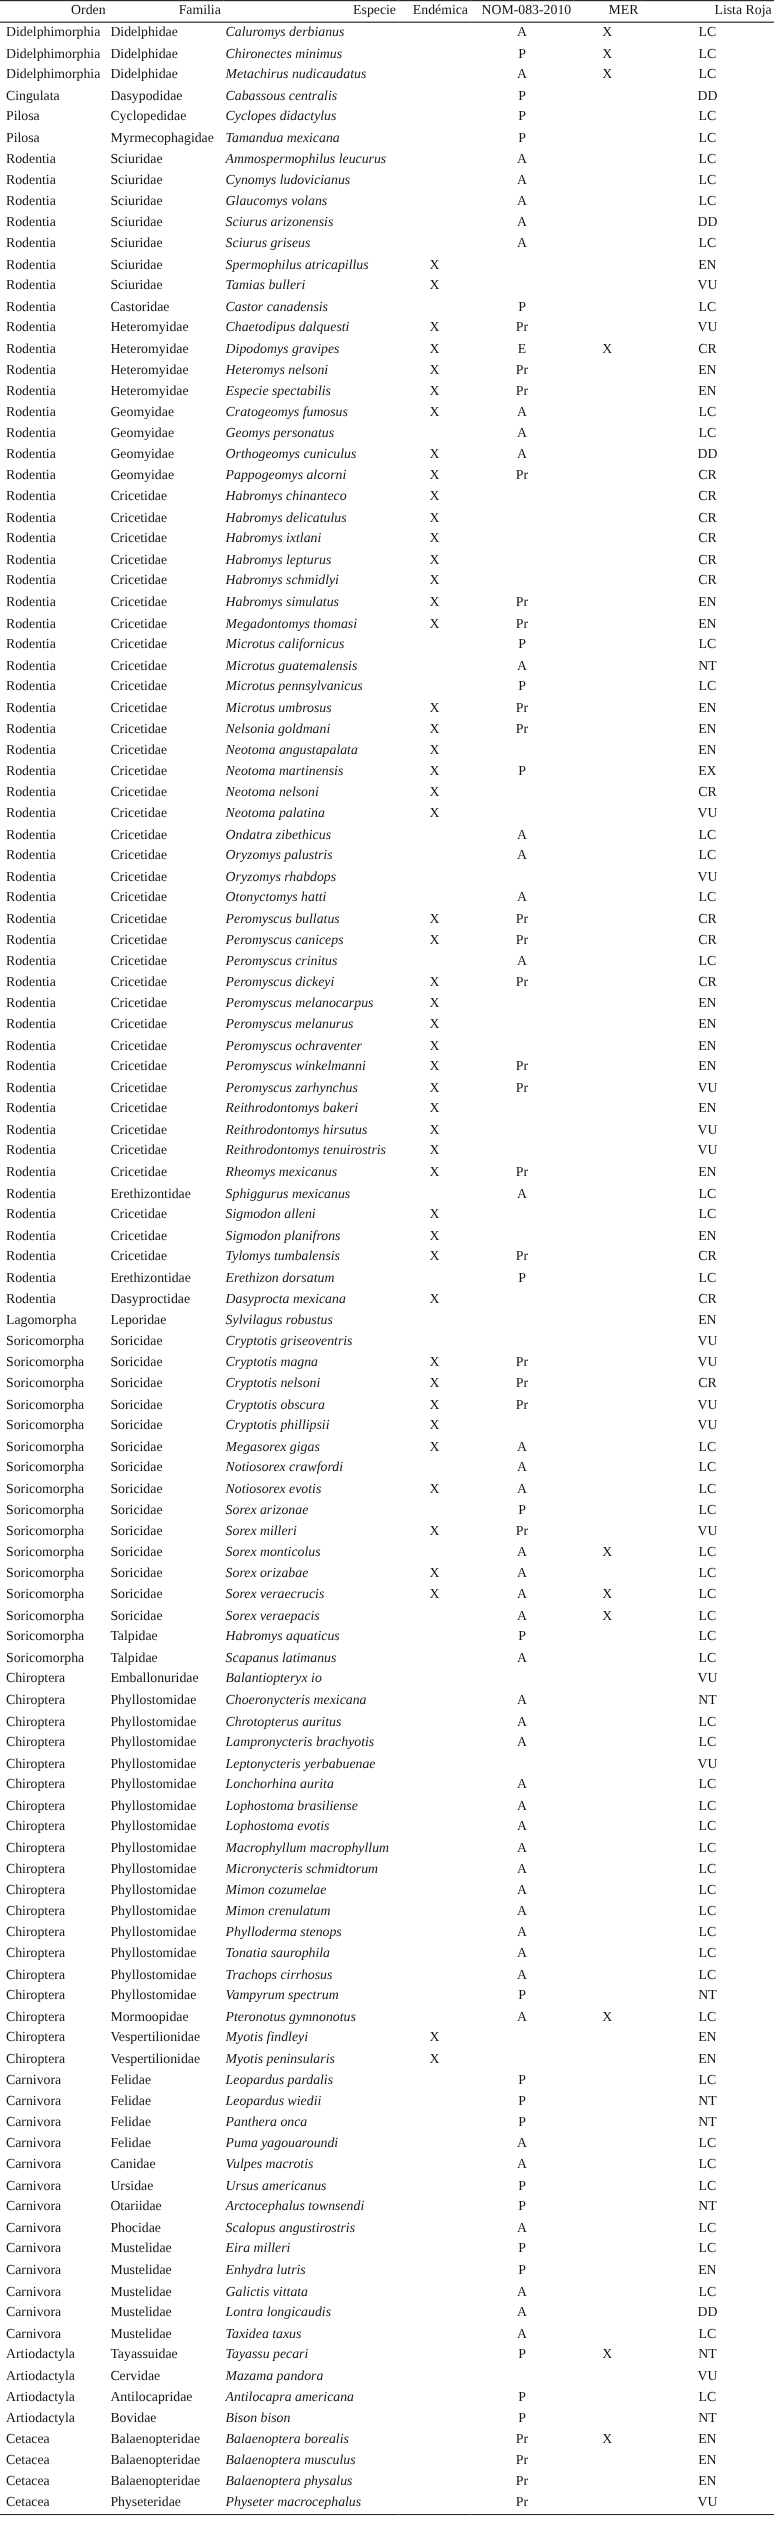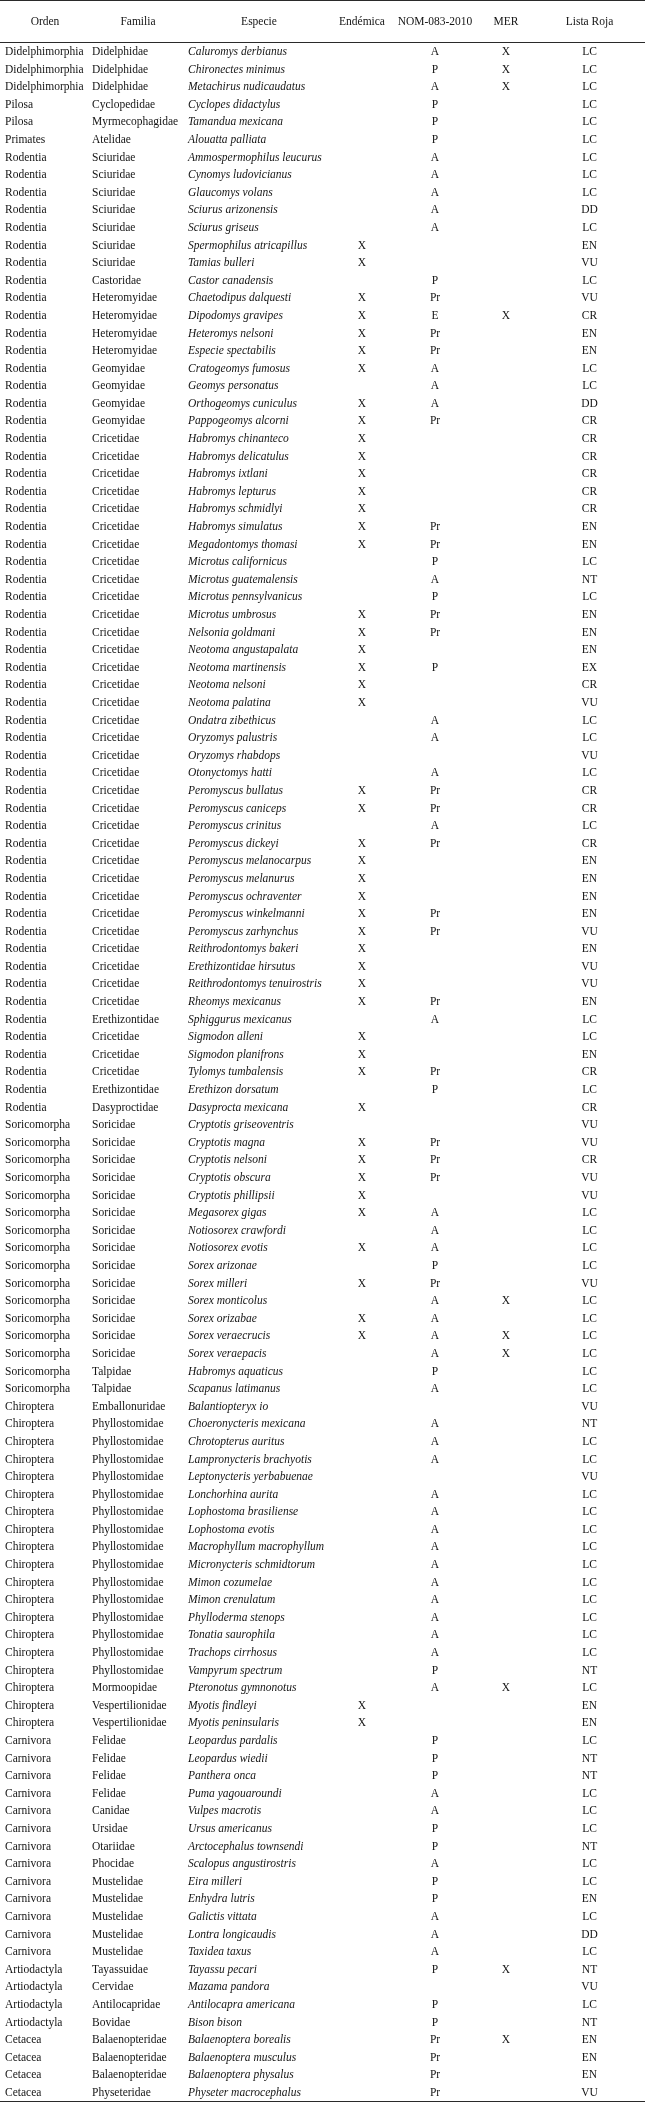--- a/index.html
+++ b/index.html
@@ -16,22 +16,22 @@
     border-collapse: collapse;
     table-layout: fixed;
     border-top: 1.2px solid #2a2a2a;
     border-bottom: 1.4px solid #2a2a2a;
   }
   thead tr { height: 18px; }
   thead th {
     font-weight: normal;
     font-size: 11.5px;
     border-bottom: 1px solid #2a2a2a;
-    text-align: center;
-    padding: 12px 2px;
+    text-align: right;
+    padding: 0 2px;
     overflow: hidden;
     white-space: nowrap;
     line-height: 17px;
   }
   tbody tr { height: 17.6px; }
   tbody td {
     font-size: 11.5px;
     line-height: 17.6px;
     padding: 0 2px;
     overflow: hidden;
@@ -90,47 +90,47 @@
         <tr>
           <td class="col-0">Didelphimorphia</td>
           <td class="col-1">Didelphidae</td>
           <td class="col-2">Metachirus nudicaudatus</td>
           <td class="col-3"></td>
           <td class="col-4">A</td>
           <td class="col-5">X</td>
           <td class="col-6">LC</td>
         </tr>
         <tr>
+          <td class="col-0">Cingulata</td>
+          <td class="col-1">Dasypodidae</td>
+          <td class="col-2">Cabassous centralis</td>
+          <td class="col-3"></td>
+          <td class="col-4">P</td>
+          <td class="col-5"></td>
+          <td class="col-6">DD</td>
+        </tr>
+        <tr>
           <td class="col-0">Pilosa</td>
           <td class="col-1">Cyclopedidae</td>
           <td class="col-2">Cyclopes didactylus</td>
           <td class="col-3"></td>
           <td class="col-4">P</td>
           <td class="col-5"></td>
           <td class="col-6">LC</td>
         </tr>
         <tr>
           <td class="col-0">Pilosa</td>
           <td class="col-1">Myrmecophagidae</td>
           <td class="col-2">Tamandua mexicana</td>
           <td class="col-3"></td>
           <td class="col-4">P</td>
           <td class="col-5"></td>
           <td class="col-6">LC</td>
         </tr>
         <tr>
-          <td class="col-0">Primates</td>
-          <td class="col-1">Atelidae</td>
-          <td class="col-2">Alouatta palliata</td>
-          <td class="col-3"></td>
-          <td class="col-4">P</td>
-          <td class="col-5"></td>
-          <td class="col-6">LC</td>
-        </tr>
-        <tr>
           <td class="col-0">Rodentia</td>
           <td class="col-1">Sciuridae</td>
           <td class="col-2">Ammospermophilus leucurus</td>
           <td class="col-3"></td>
           <td class="col-4">A</td>
           <td class="col-5"></td>
           <td class="col-6">LC</td>
         </tr>
         <tr>
           <td class="col-0">Rodentia</td>
@@ -533,21 +533,21 @@
           <td class="col-1">Cricetidae</td>
           <td class="col-2">Reithrodontomys bakeri</td>
           <td class="col-3">X</td>
           <td class="col-4"></td>
           <td class="col-5"></td>
           <td class="col-6">EN</td>
         </tr>
         <tr>
           <td class="col-0">Rodentia</td>
           <td class="col-1">Cricetidae</td>
-          <td class="col-2">Erethizontidae hirsutus</td>
+          <td class="col-2">Reithrodontomys hirsutus</td>
           <td class="col-3">X</td>
           <td class="col-4"></td>
           <td class="col-5"></td>
           <td class="col-6">VU</td>
         </tr>
         <tr>
           <td class="col-0">Rodentia</td>
           <td class="col-1">Cricetidae</td>
           <td class="col-2">Reithrodontomys tenuirostris</td>
           <td class="col-3">X</td>
@@ -610,20 +610,29 @@
           <td class="col-6">LC</td>
         </tr>
         <tr>
           <td class="col-0">Rodentia</td>
           <td class="col-1">Dasyproctidae</td>
           <td class="col-2">Dasyprocta mexicana</td>
           <td class="col-3">X</td>
           <td class="col-4"></td>
           <td class="col-5"></td>
           <td class="col-6">CR</td>
+        </tr>
+        <tr>
+          <td class="col-0">Lagomorpha</td>
+          <td class="col-1">Leporidae</td>
+          <td class="col-2">Sylvilagus robustus</td>
+          <td class="col-3"></td>
+          <td class="col-4"></td>
+          <td class="col-5"></td>
+          <td class="col-6">EN</td>
         </tr>
         <tr>
           <td class="col-0">Soricomorpha</td>
           <td class="col-1">Soricidae</td>
           <td class="col-2">Cryptotis griseoventris</td>
           <td class="col-3"></td>
           <td class="col-4"></td>
           <td class="col-5"></td>
           <td class="col-6">VU</td>
         </tr>

